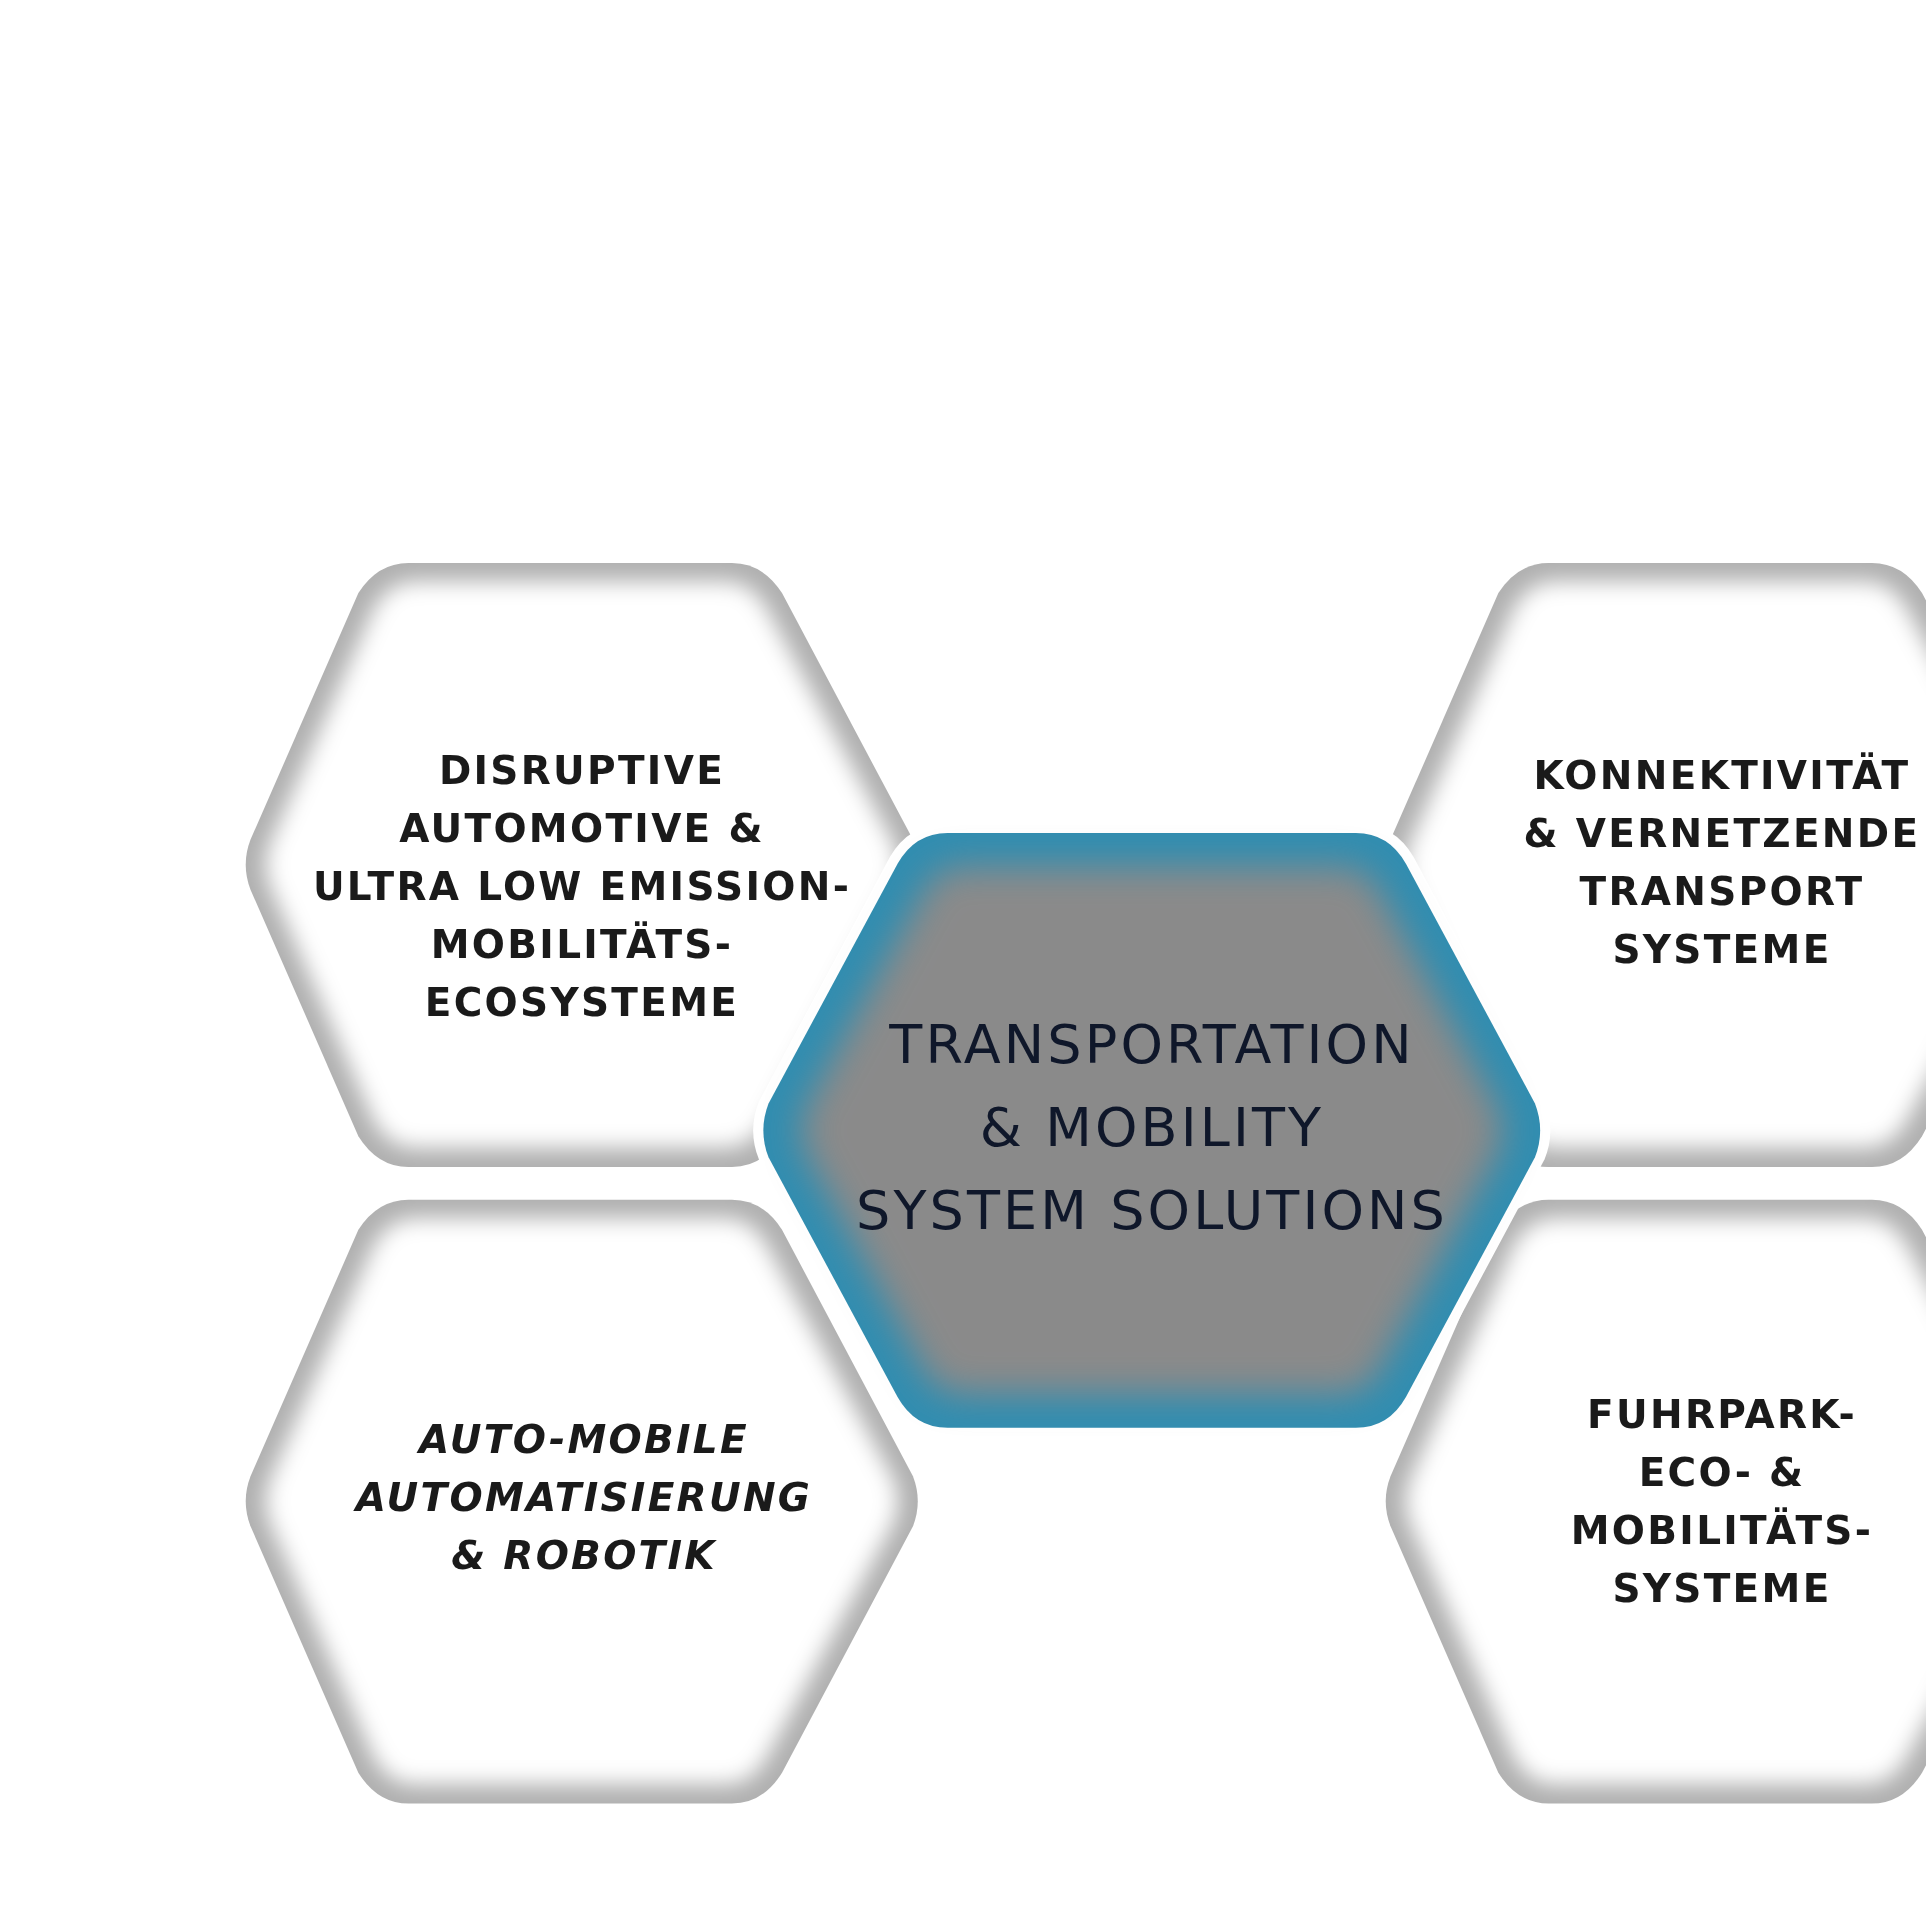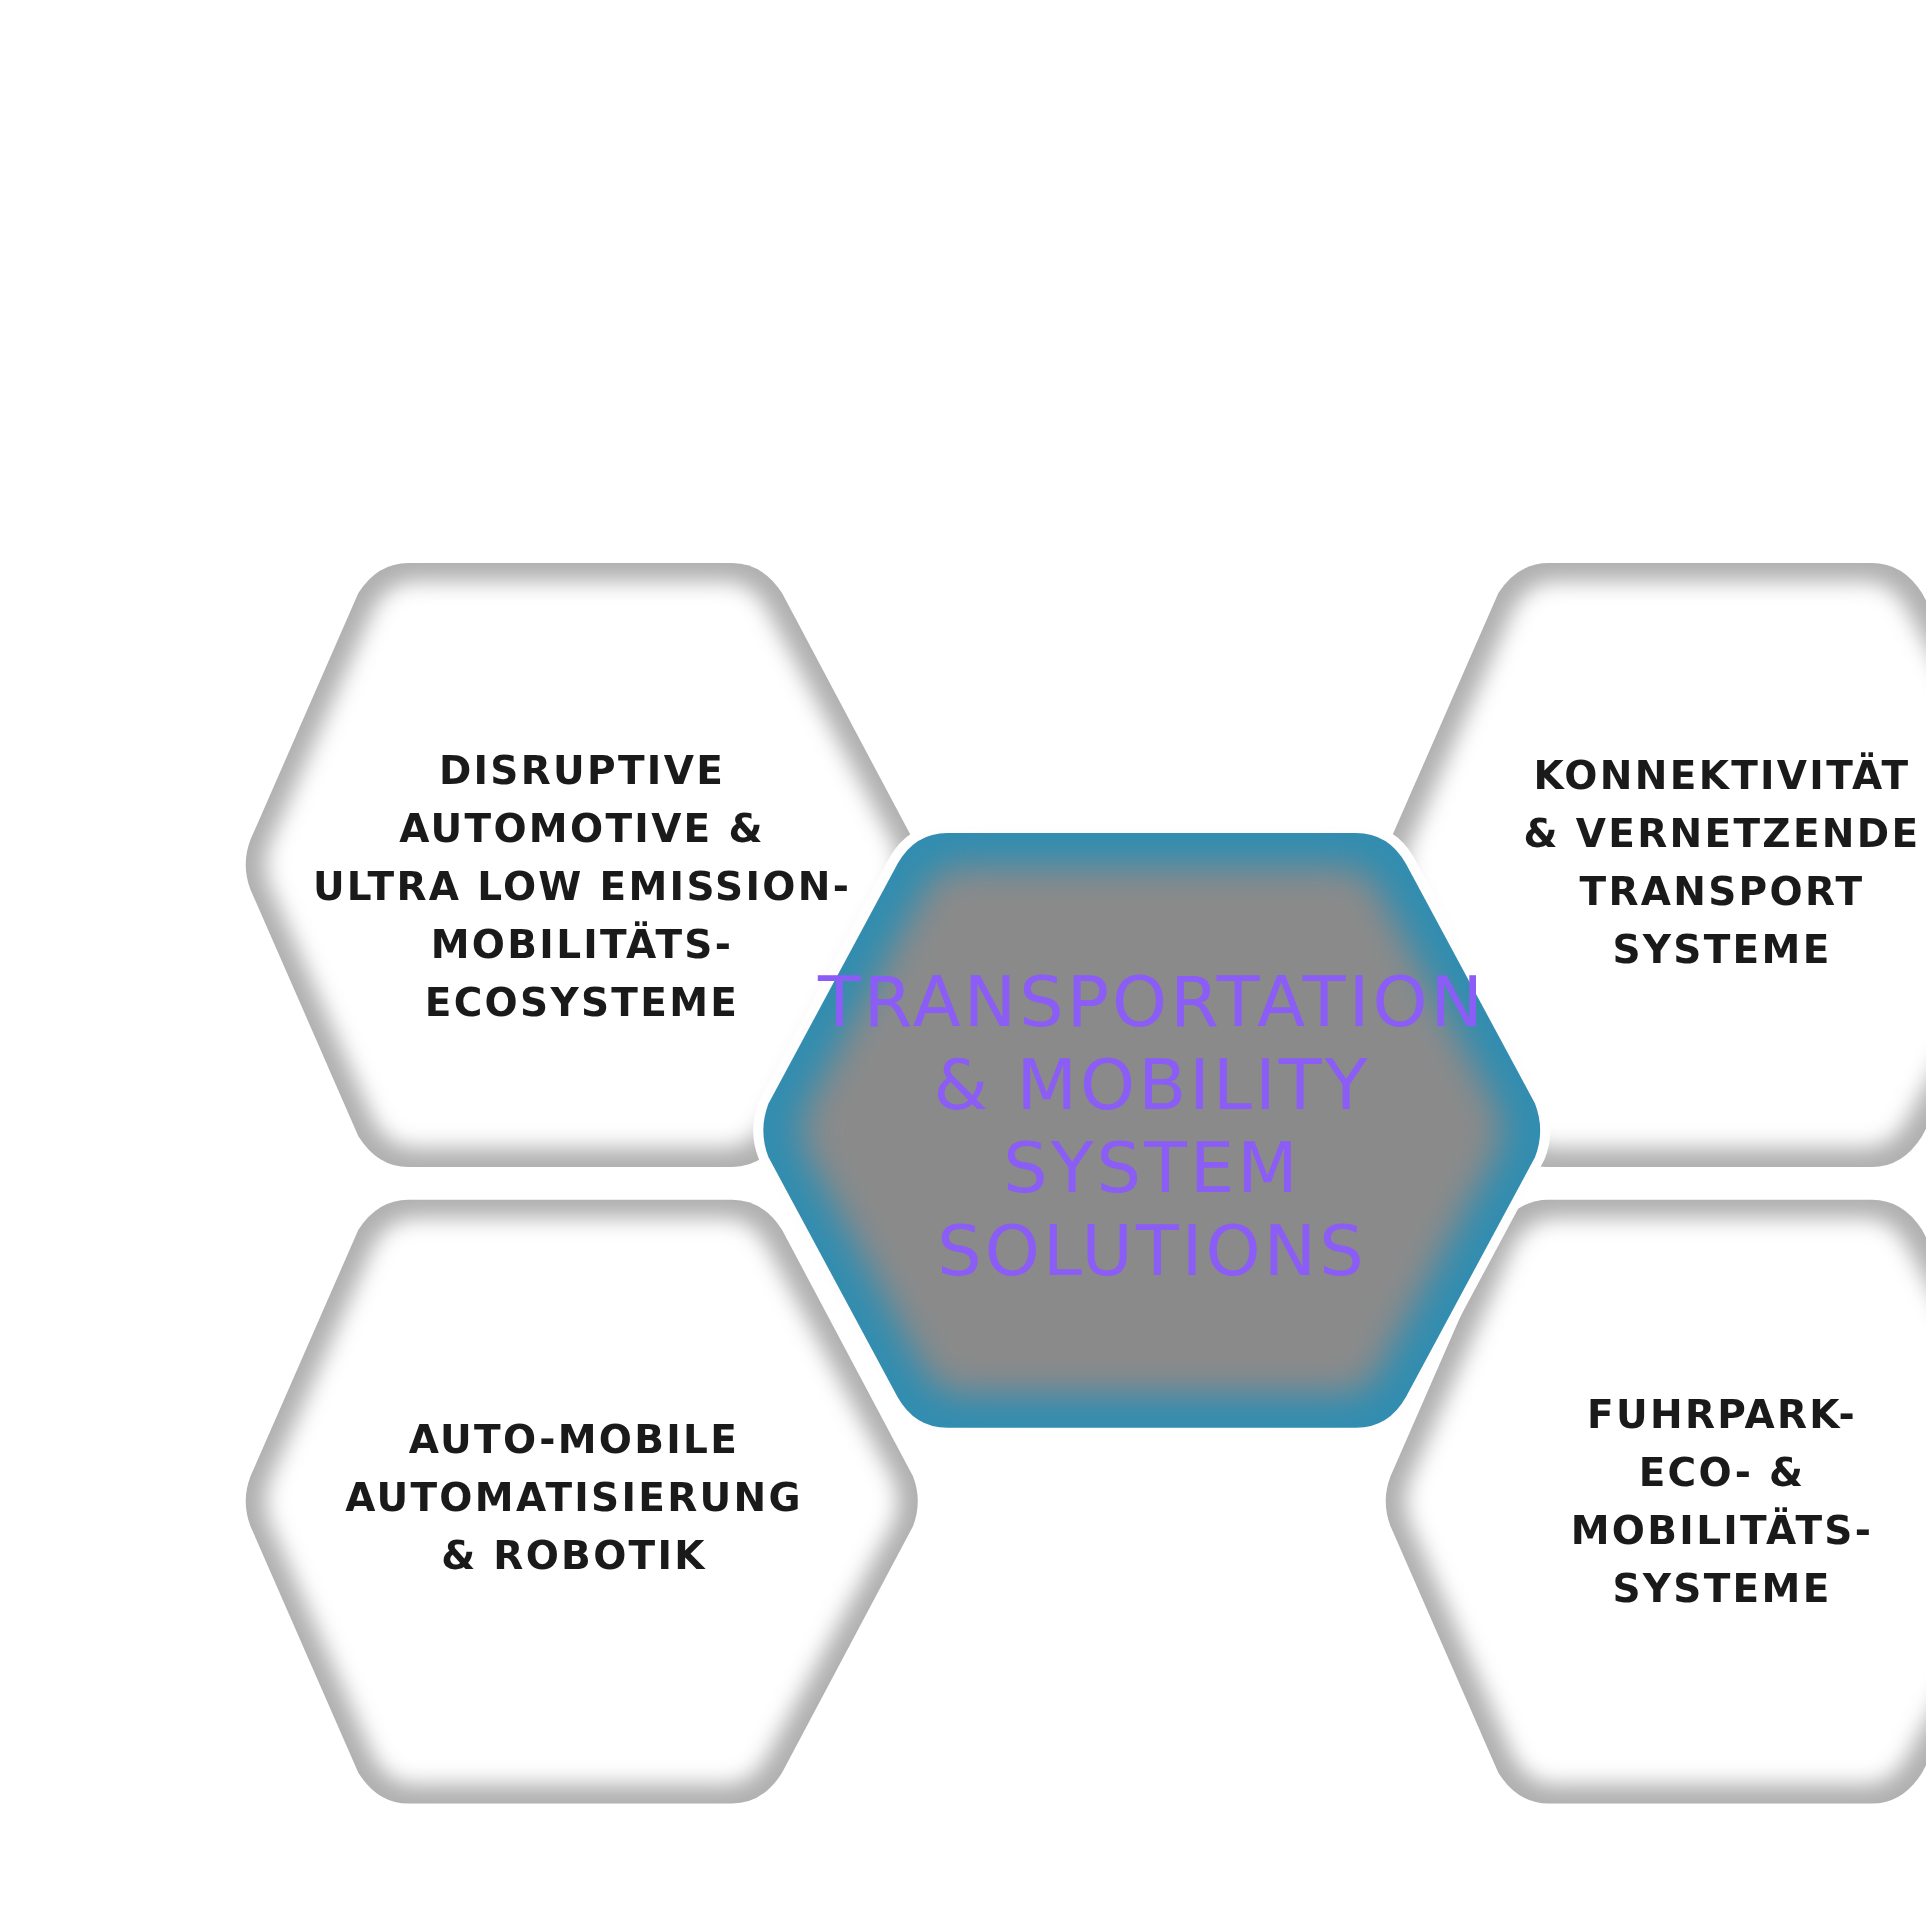--- a/index.html
+++ b/index.html
@@ -1,20 +1,20 @@
 <!DOCTYPE html>
 <html style="font-size:6.2px"><head>
 <meta charset="utf-8">
 <style>
   html, body { margin:0; padding:0; background:#ffffff; }
   body { width:2275px; height:2047px; position:relative; overflow:hidden; font-family:"DejaVu Sans", sans-serif; }
   svg.canvas { position:absolute; left:0; top:0; }
   .label { position:absolute; display:flex; align-items:center; justify-content:center; text-align:center; white-space:pre-line; }
   .outer-label { color:#1a1a1a; font-size:39px; line-height:58px; letter-spacing:2.3px; font-weight:600; }
-  .center-label { color:#8b5cf6; font-size:70px; line-height:83px; letter-spacing:3.1px; }
+  .center-label { color:#0f172a; font-size:54px; line-height:83px; letter-spacing:3.1px; }
 </style>
 </head>
 <body>
 
 <svg class="canvas" width="2275" height="2047" viewBox="0 0 5906 5315">
   <defs>
     <filter id="innerGlowGray" x="-10%" y="-10%" width="120%" height="120%">
       <feGaussianBlur stdDeviation="28"></feGaussianBlur>
     </filter>
     <filter id="blurBlue" x="-10%" y="-10%" width="120%" height="120%">
@@ -51,21 +51,21 @@
 
 <div class="label outer-label" style="left:270px; top:656px; width:624px; height:462px;">DISRUPTIVE
 AUTOMOTIVE &amp;
 ULTRA LOW EMISSION-
 MOBILITÄTS-
 ECOSYSTEME</div>
 <div class="label outer-label" style="left:1410px; top:632px; width:624px; height:462px;">KONNEKTIVITÄT
 &amp; VERNETZENDE
 TRANSPORT
 SYSTEME</div>
-<div class="label outer-label" style="left:262px; top:1267px; width:624px; height:462px;">AUTO-MOBILE
+<div class="label outer-label" style="left:272px; top:1267px; width:624px; height:462px;font-style:italic;">AUTO-MOBILE
 AUTOMATISIERUNG
 &amp; ROBOTIK</div>
 <div class="label outer-label" style="left:1410px; top:1271px; width:624px; height:462px;">FUHRPARK-
 ECO- &amp;
 MOBILITÄTS-
 SYSTEME</div>
 <div class="label center-label" style="left:790px; top:944px; width:724px; height:366px;">TRANSPORTATION
 &amp; MOBILITY
 SYSTEM SOLUTIONS</div>
 

